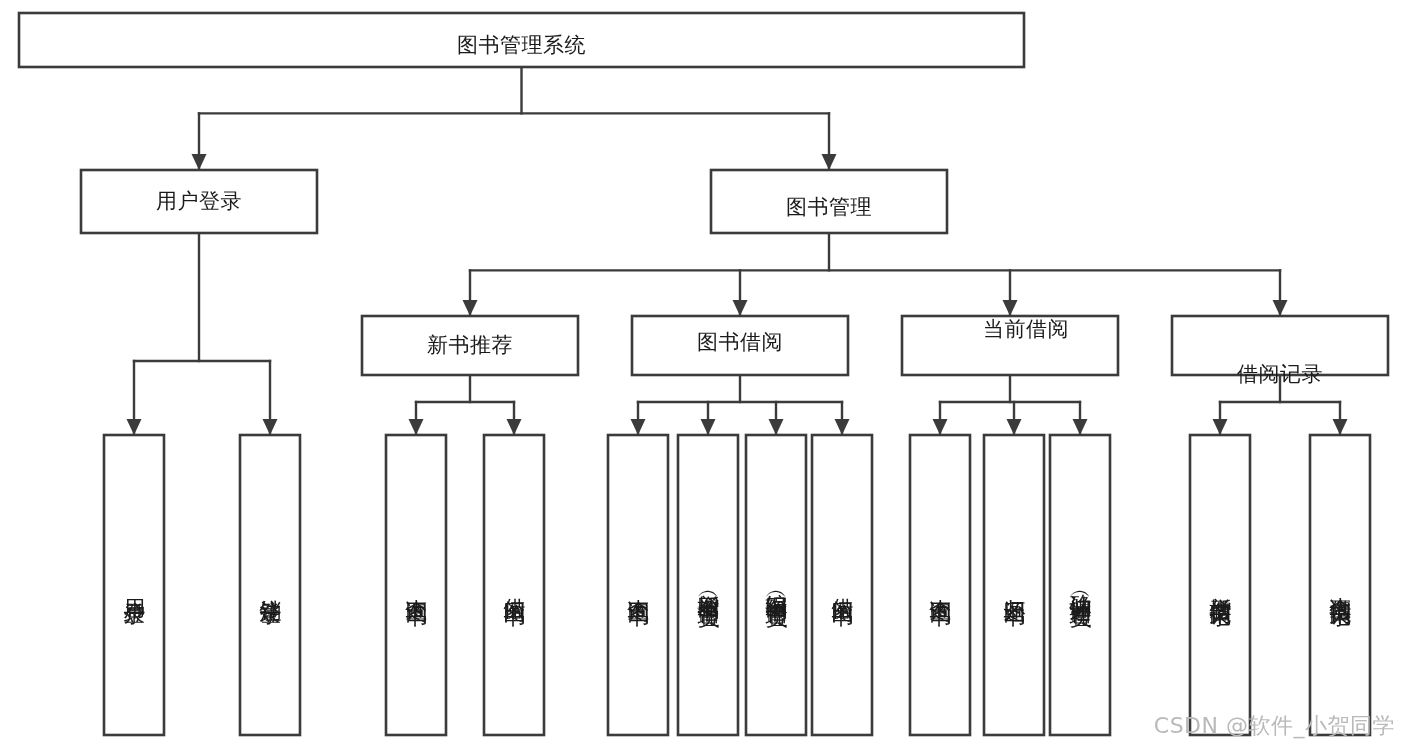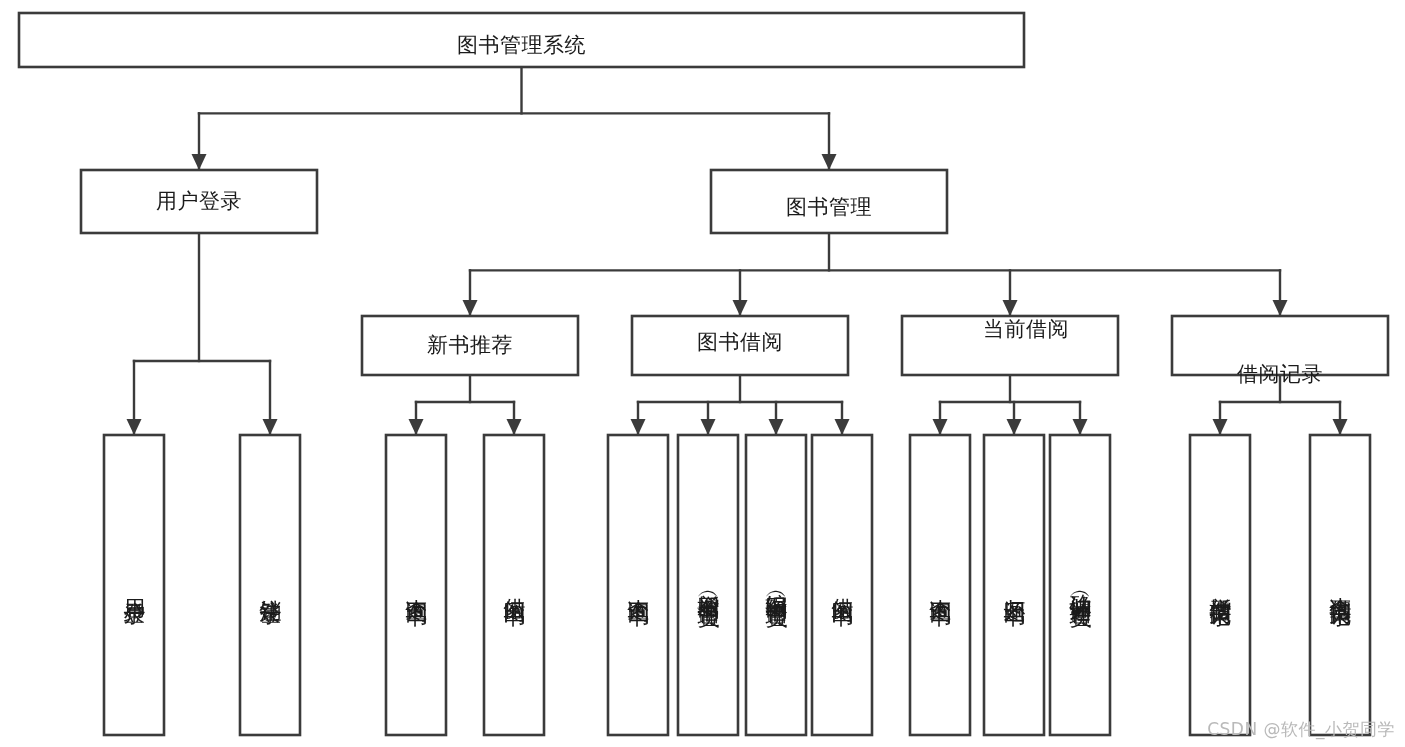--- a/index.html
+++ b/index.html
@@ -61,21 +61,21 @@
     writing-mode: vertical-rl;
     text-orientation: upright;
     font-size: 22px;
     line-height: 1.22;
     letter-spacing: 2px;
   }
   .watermark {
     position: absolute;
     right: 10px;
     bottom: 6px;
-    font-size: 17px;
+    font-size: 22px;
     color: #b9b9b9;
     font-family: "DejaVu Sans", "Liberation Sans", sans-serif;
     white-space: nowrap;
     letter-spacing: 0.5px;
   }
 </style>
 </head>
 <body>
 
 <div id="diagram-root">

